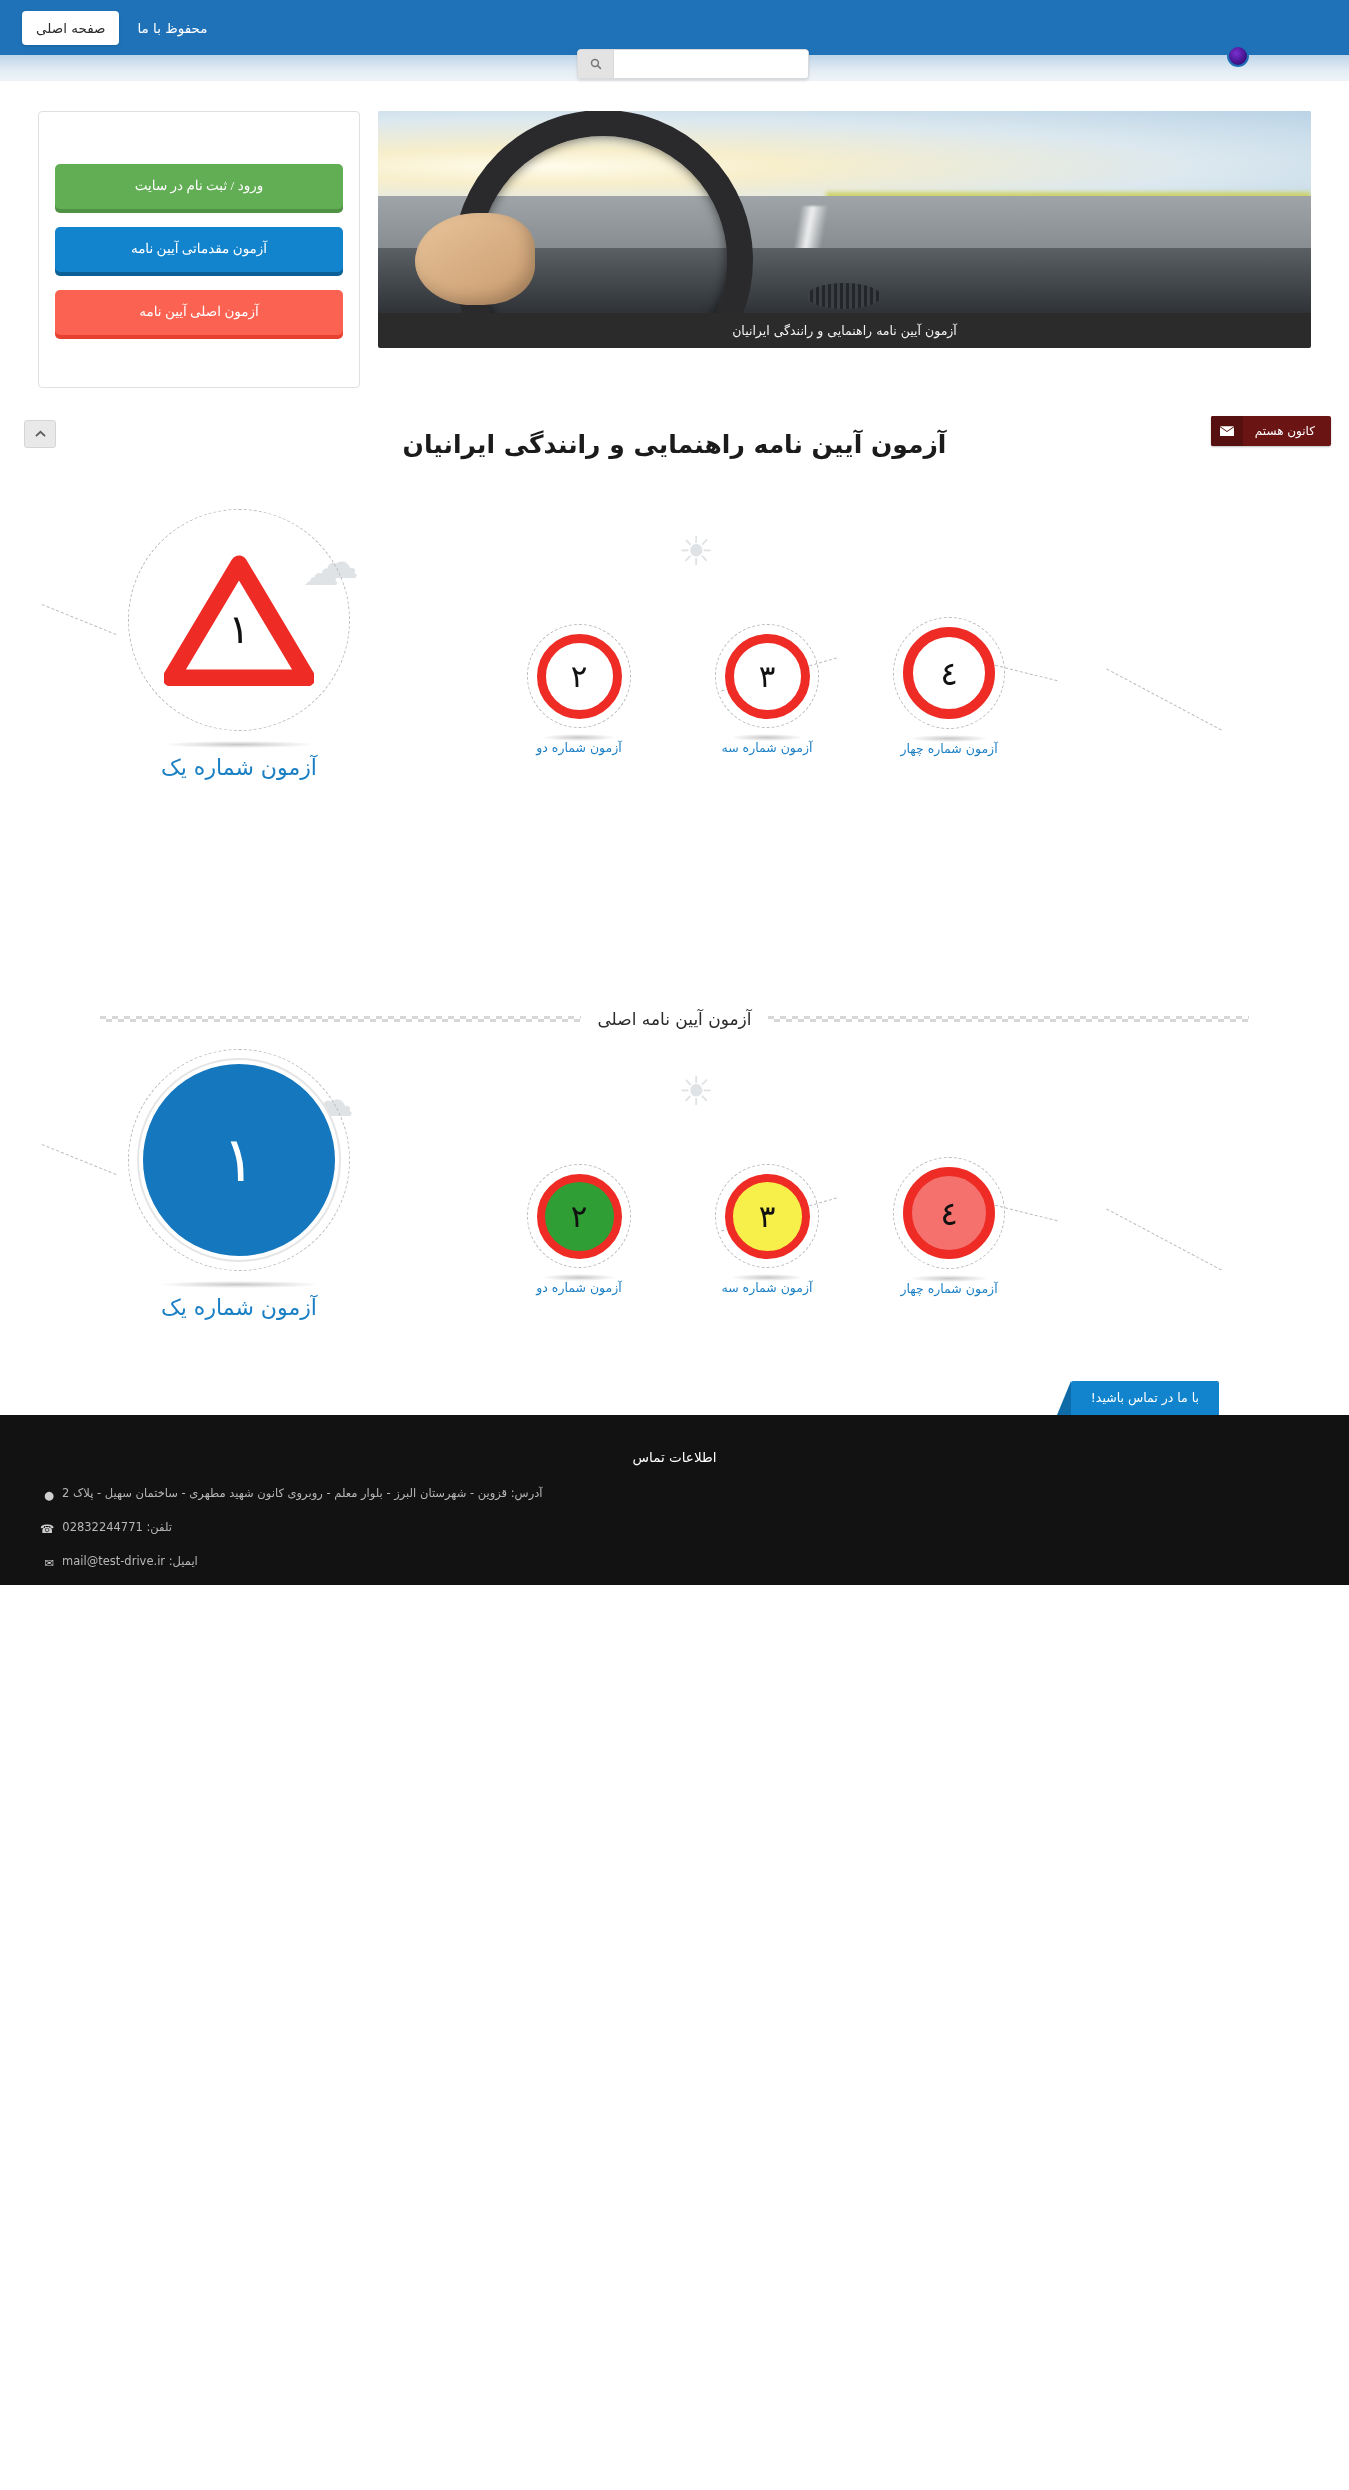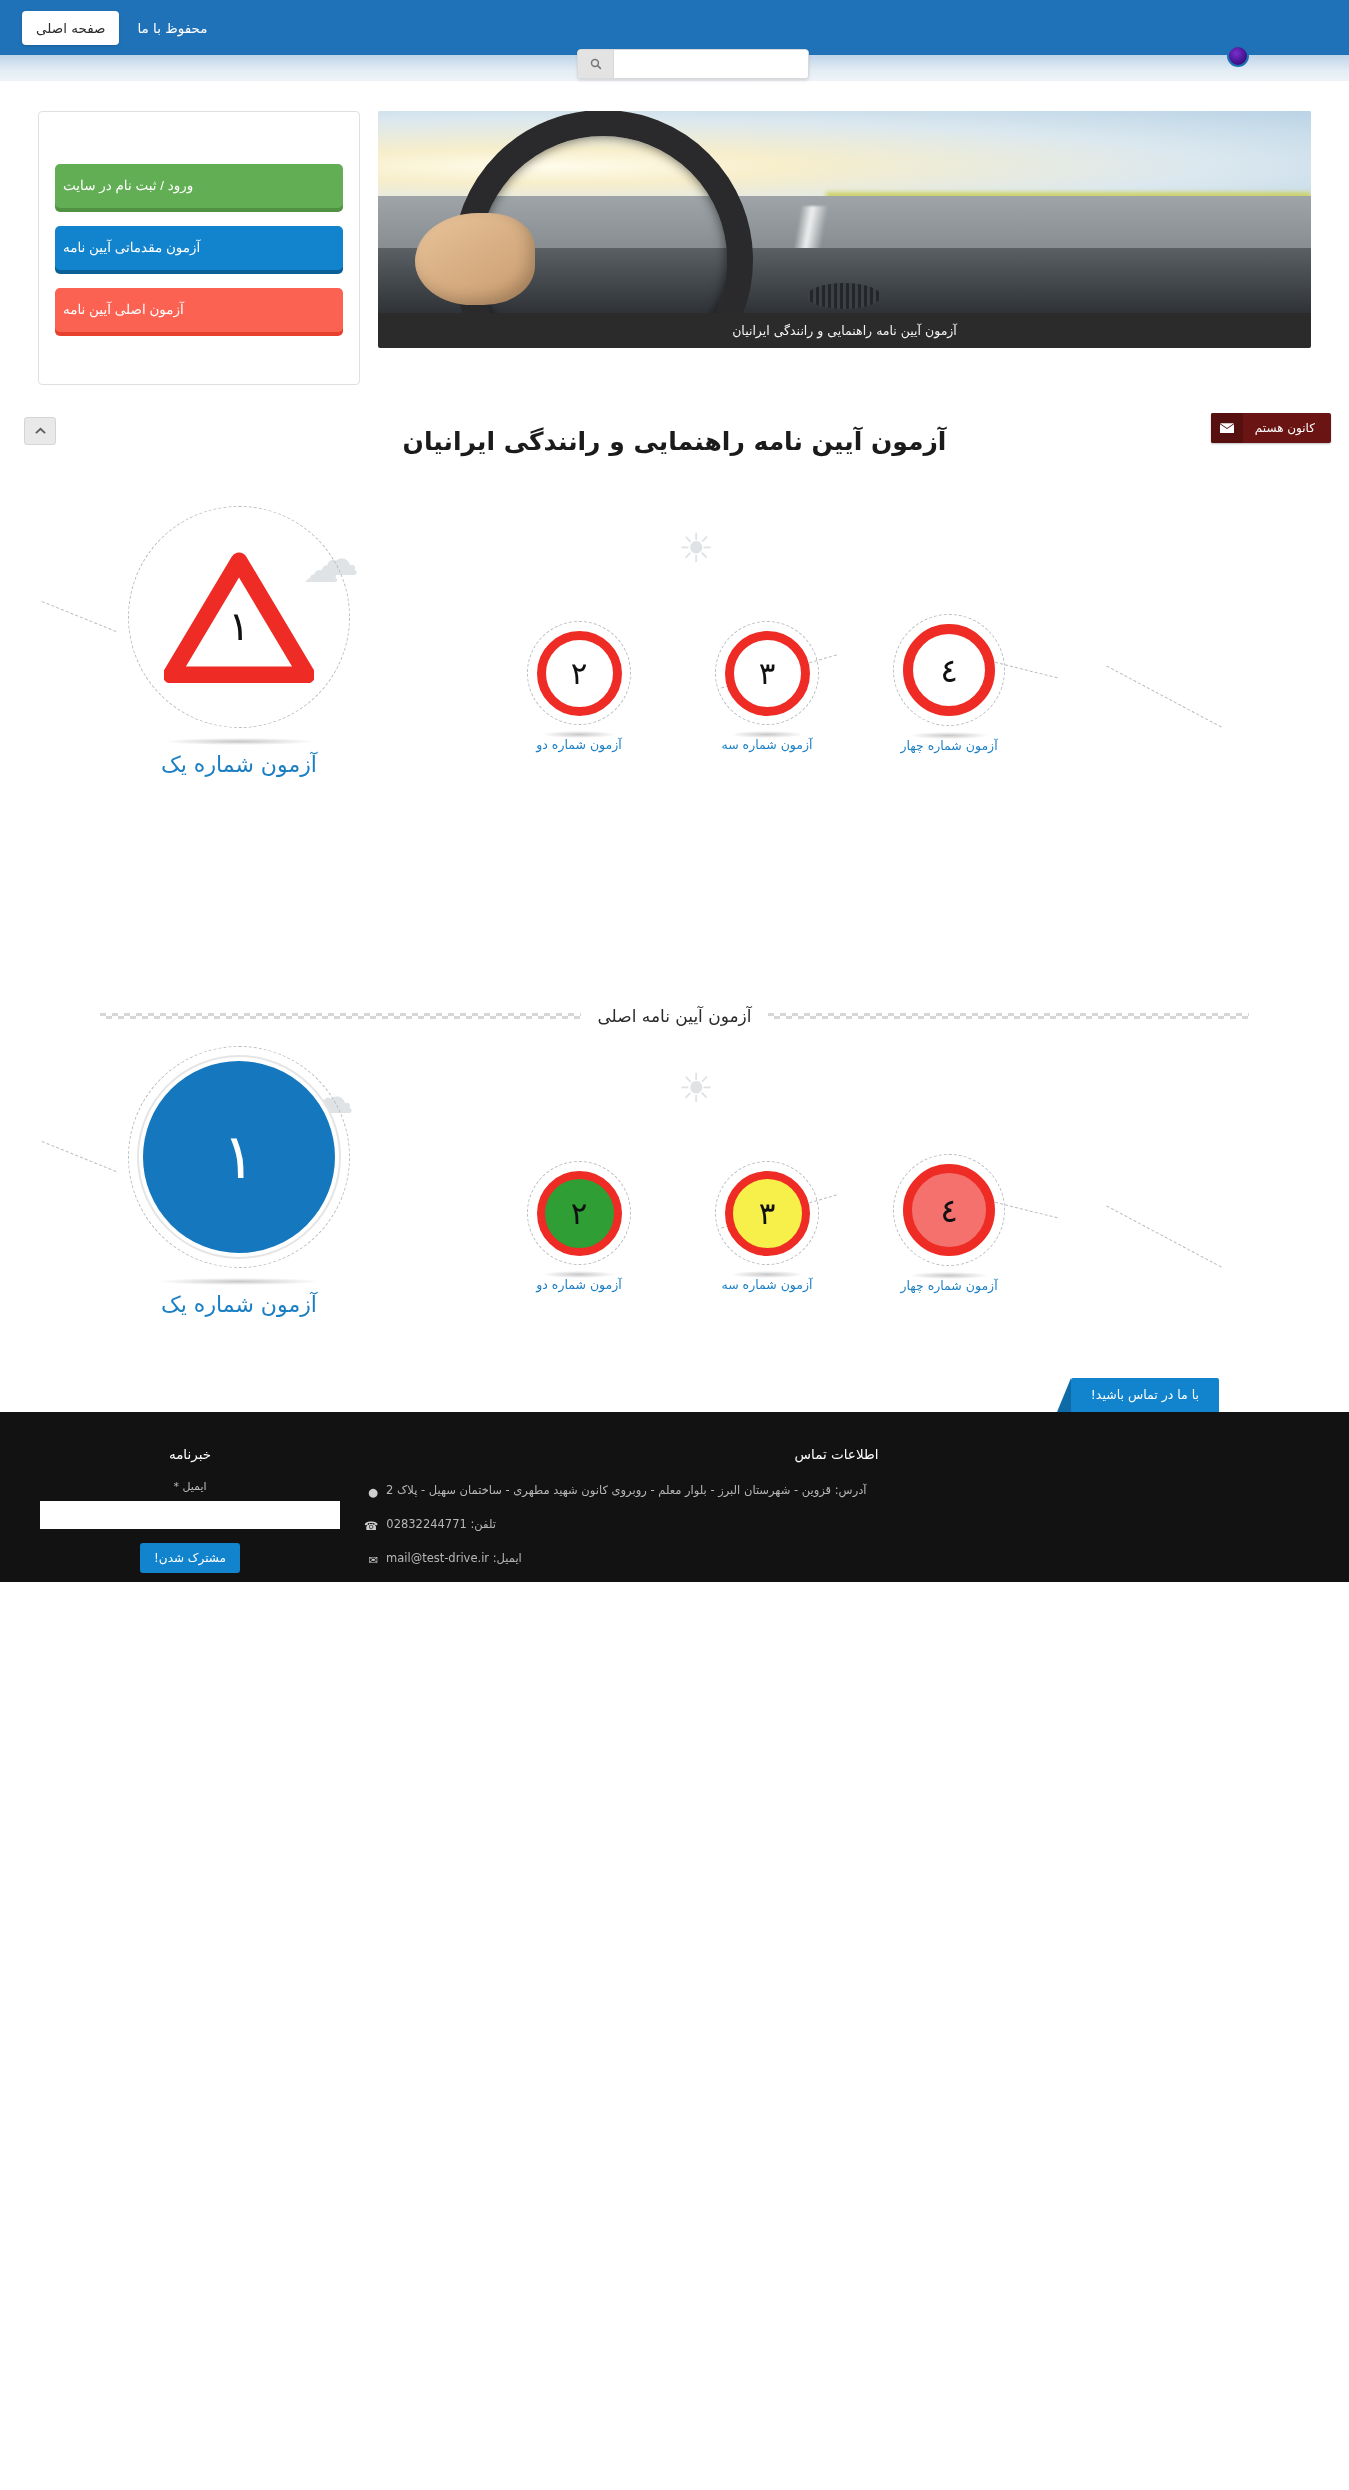--- a/index.html
+++ b/index.html
@@ -86,25 +86,25 @@
     width: 322px;
     min-height: 250px;
     background: #fff;
     border: 1px solid #e0e0e0;
     border-radius: 4px;
     padding: 52px 16px 52px 16px;
     display: flex; flex-direction: column; gap: 18px;
   }
   .btn3d {
     display: block; width: 100%;
-    text-align: left;
+    text-align: center;
     color: #fff; font-size: 13.5px;
     padding: 13px 8px 15px 8px;
     border: 0; border-radius: 5px;
-    cursor: pointer; font-family: Liberation Sans, sans-serif;
+    cursor: pointer; font-family: Liberation Serif, serif;
     letter-spacing: .2px;
   }
   .btn-green { background:#62ae54; box-shadow: 0 4px 0 #4f9243; }
   .btn-blue  { background:#1184cd; box-shadow: 0 4px 0 #0b6098; }
   .btn-red   { background:#fc6252; box-shadow: 0 4px 0 #e8402e; }
 
   .hero-card { flex: 1; position: relative; border-radius:2px; overflow: hidden; }
   .hero-img {
     height: 202px; width: 100%;
     position: relative; overflow: hidden;
@@ -465,26 +465,20 @@
 
 </div>
 
 <div class="footer-tab-row" style="margin-top:26px;">
   <div class="footer-tab">با ما در تماس باشید!</div>
 </div>
 
 <footer>
   <div class="foot-cols">
 
-    <div class="foot-col newsletter">
-      <div class="foot-title">خبرنامه</div>
-      <div class="foot-label">ایمیل *</div>
-      <input class="nl-input" type="text" style="">
-      <button class="nl-btn">مشترک شدن!</button>
-    </div>
 
     <div class="foot-col contact">
       <div class="foot-title">اطلاعات تماس</div>
       <div class="contact-line">
         <span class="ci">●</span>
         <span>آدرس: قزوین - شهرستان البرز - بلوار معلم - روبروی کانون شهید مطهری - ساختمان سهیل - پلاک 2</span>
       </div>
       <div class="contact-line">
         <span class="ci">☎</span>
         <span>تلفن: 02832244771</span>

